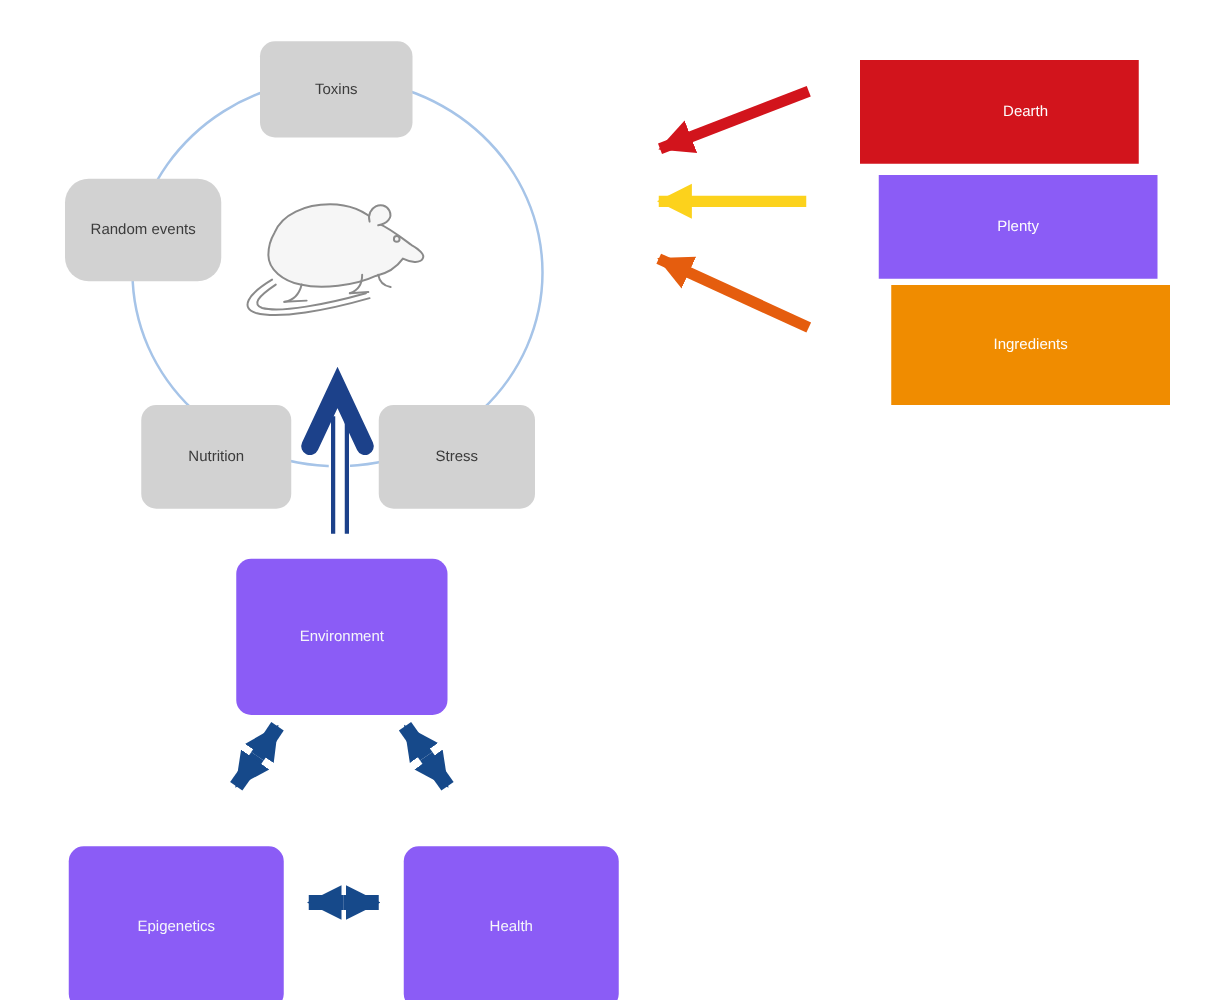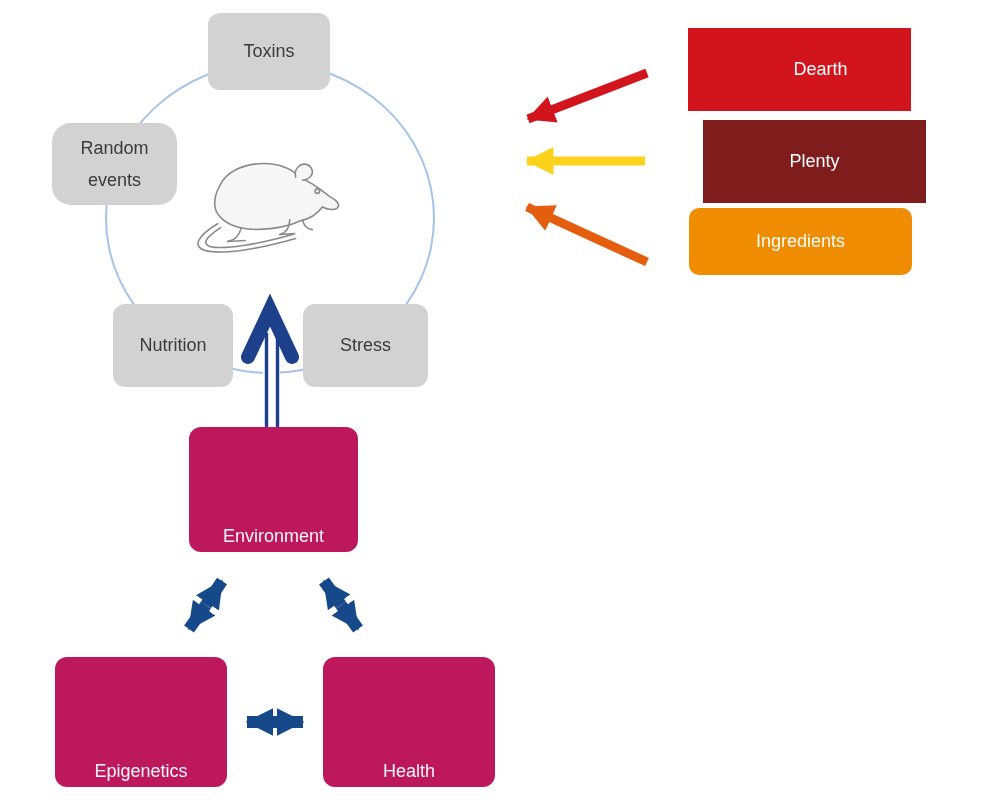--- a/index.html
+++ b/index.html
@@ -2,28 +2,28 @@
 <html><head>
 <meta charset="utf-8">
 <style>
   html,body{margin:0;padding:0;background:#fff;}
   #canvas{
     position:relative;width:982px;height:800px;background:#ffffff;overflow:hidden;
     font-family:"Liberation Sans", sans-serif;
   }
   .box{
     position:absolute;display:flex;align-items:center;justify-content:center;
-    text-align:center;font-size:18px;line-height:1.8;box-sizing:border-box;
+    text-align:center;font-size:12px;line-height:1.8;box-sizing:border-box;margin-top:20px;
   }
   .gray{background:#d2d2d2;color:#3b3b3b;border-radius:12px;}
-  .navy{background:#be185d;color:#f5f6fa;border-radius:12px;align-items:flex-end;}
+  .navy{background:#8b5cf6;color:#f5f6fa;border-radius:12px;}
   .red{background:#d2141c;color:#fdfdfd;}
   .rounded{border-radius:10px;}
   .flat{border-radius:0;}
-  .yellow{background:#7f1d1d;color:#fdfdfd;}
+  .yellow{background:#8b5cf6;color:#fdfdfd;}
   .orange{background:#f08c00;color:#fdfdfd;}
   #cycle-ellipse{
     position:absolute;left:105px;top:62px;width:330px;height:312px;
     border:2px solid #a6c4e8;border-radius:50%;box-sizing:border-box;
   }
   #arrow-overlay{position:absolute;left:0;top:0;pointer-events:none;}
   #mouse{position:absolute;left:190px;top:146px;}
 </style>
 </head>
 <body>
@@ -75,21 +75,21 @@
   </div>
 
   <div class="box red flat" style="left:688px;top:28px;width:223px;height:83px;padding-left:42px;">
     <span>Dearth</span>
   </div>
 
   <div class="box yellow flat" style="left:703px;top:120px;width:223px;height:83px;">
     <span>Plenty</span>
   </div>
 
-  <div class="box orange flat" style="left:689px;top:208px;width:223px;height:67px;border-radius:10px;">
+  <div class="box orange flat" style="left:713px;top:208px;width:223px;height:96px;">
     <span>Ingredients</span>
   </div>
 
   <div class="box navy" style="left:189px;top:427px;width:169px;height:125px;">
     <span>Environment</span>
   </div>
 
   <div class="box navy" style="left:55px;top:657px;width:172px;height:130px;">
     <span>Epigenetics</span>
   </div>

